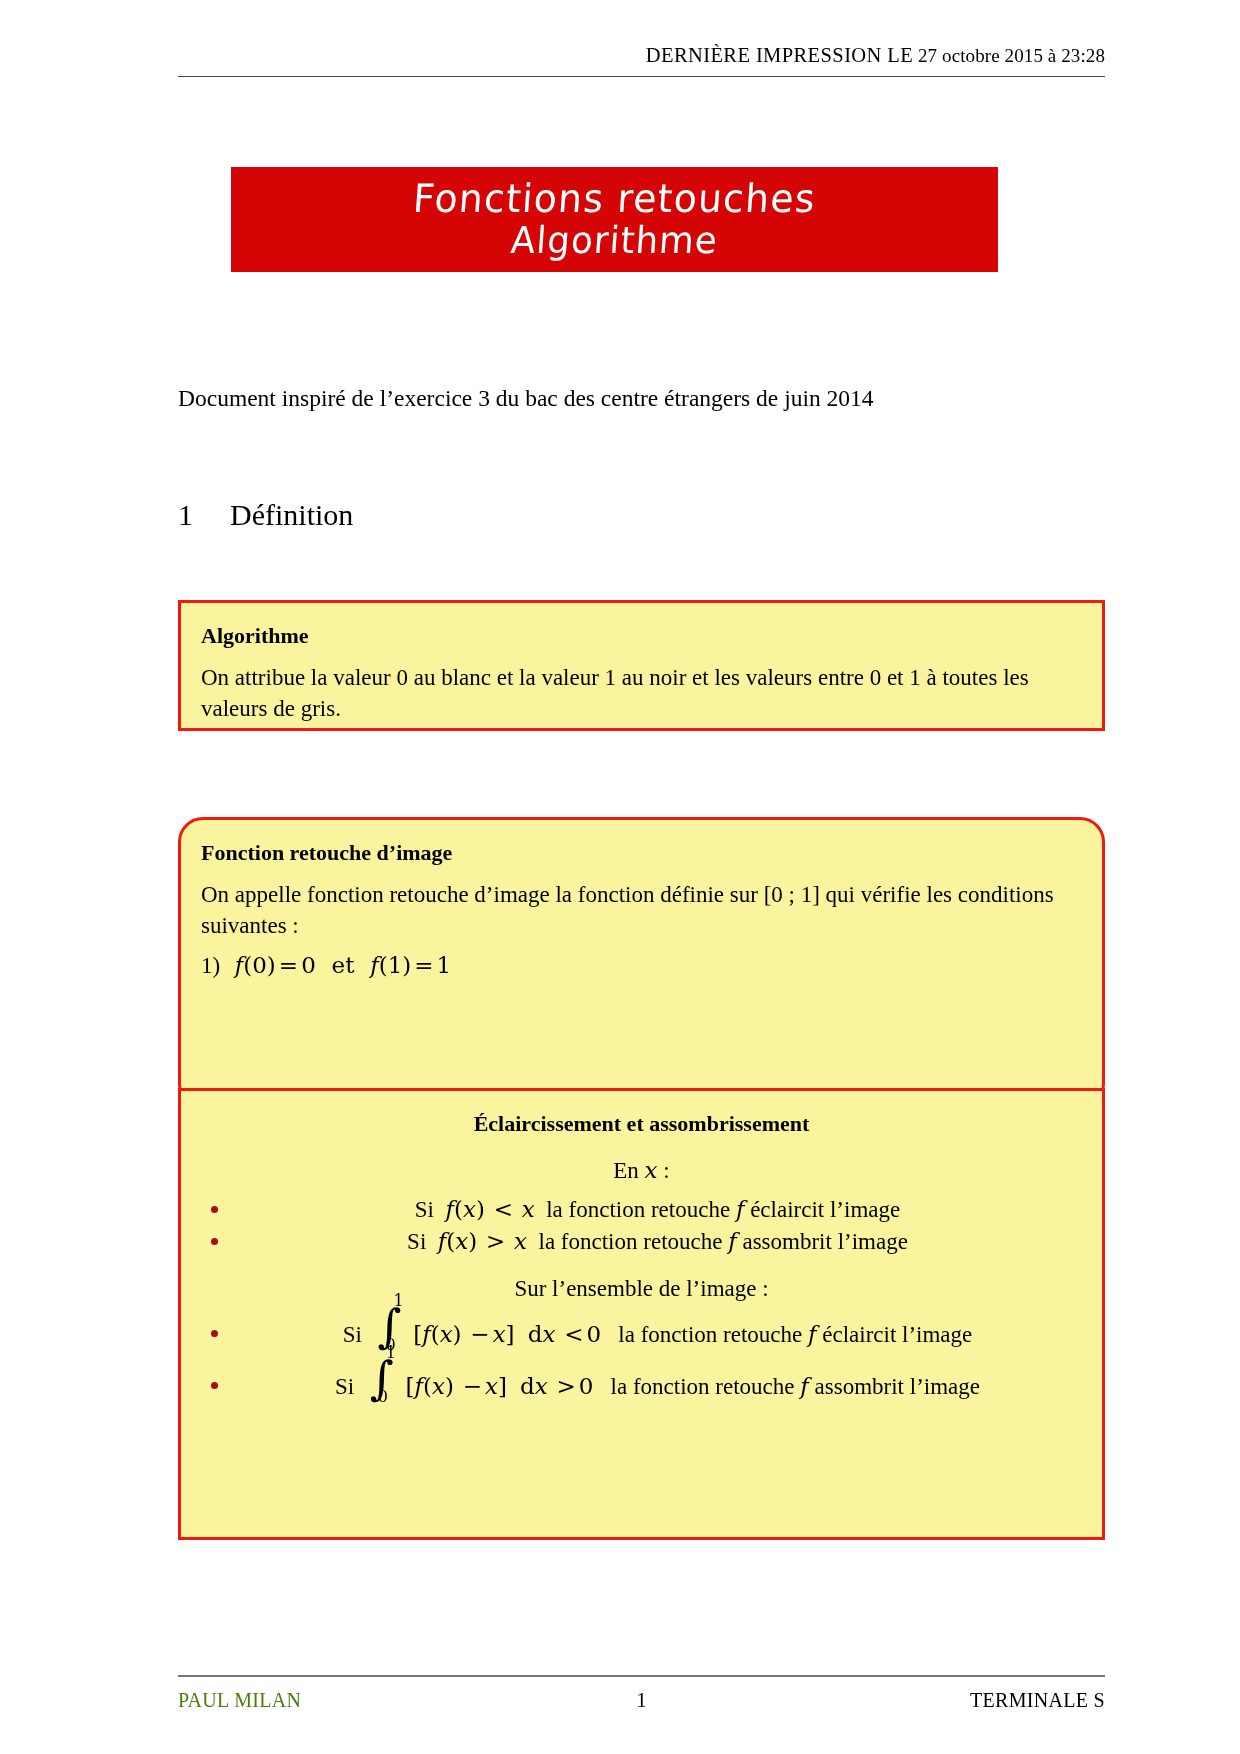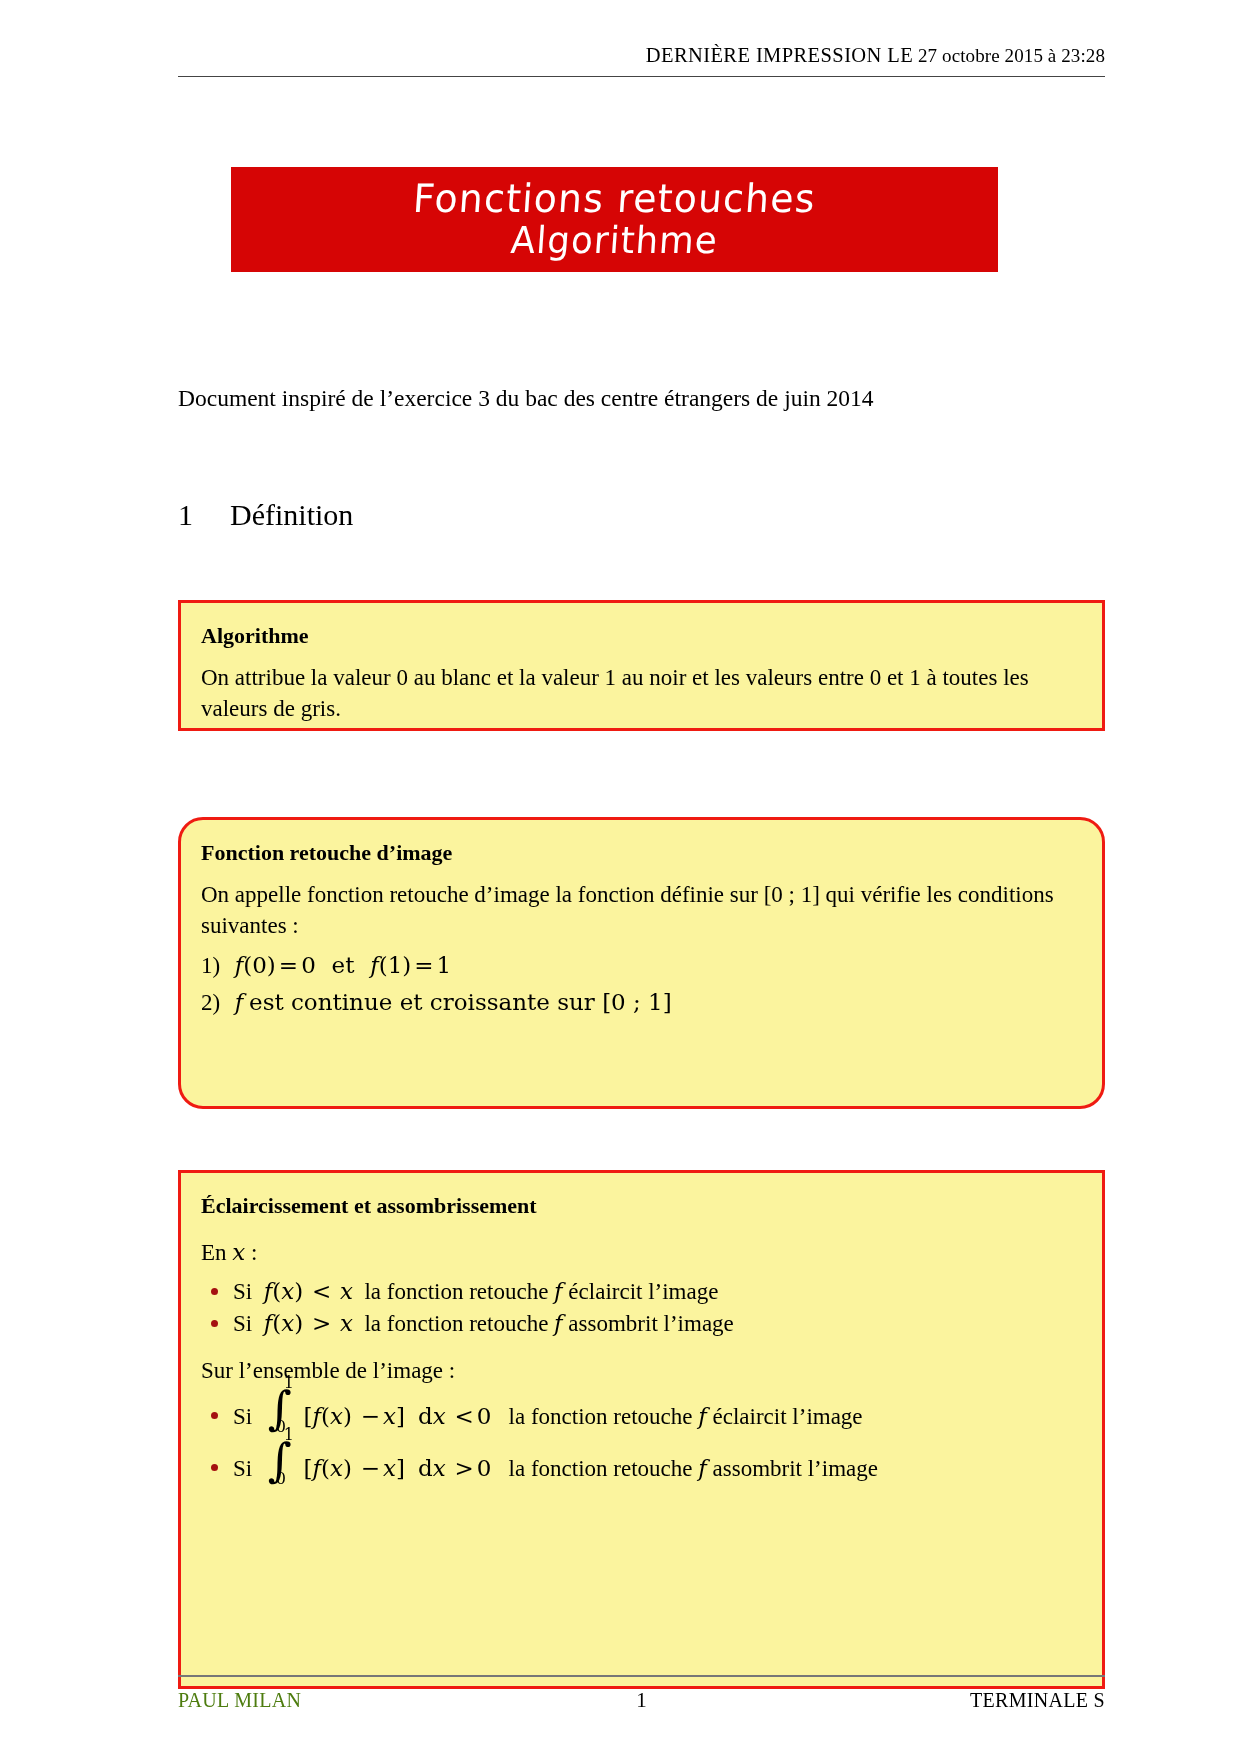--- a/index.html
+++ b/index.html
@@ -119,21 +119,21 @@
   .box-p {
     font-size: 23px;
     line-height: 1.34;
     margin: 0 0 4px 0;
   }
   .box-p.spaced { margin-top: 18px; }
   .box-p.tight  { margin-bottom: 0; }
 
   #box-convention { top: 600px; height: 131px; }
   #box-fonction   { top: 817px; height: 292px; border-radius: 25px; }
-  #box-eclair     { top: 1170px; height: 519px; }
+  #box-eclair     { top: 1088px; height: 452px; text-align: center; }
 
   
   .mi {
     font-family: "DejaVu Serif", serif;
     font-style: italic;
     font-size: 23px;
   }
   .mn {
     font-family: "DejaVu Serif", serif;
     font-size: 23px;
@@ -276,25 +276,20 @@
     <div class="box-title">Fonction retouche d’image</div>
     <div class="box-p">On appelle fonction retouche d’image la fonction définie sur [0 ; 1] qui vérifie les conditions suivantes :</div>
 
     <div class="cond">
       <span class="lbl">1)</span>
       <span class="mi">f</span><span class="mn">(0)</span><span class="mn op">=</span><span class="mn">0</span>
       <span class="mn" style="padding:0 10px;">et</span>
       <span class="mi">f</span><span class="mn">(1)</span><span class="mn op">=</span><span class="mn">1</span>
     </div>
 
-    <div class="cond">
-      <span class="lbl">2)</span>
-      <span class="mi">f</span>
-      <span class="mn">est continue et croissante sur [0 ; 1]</span>
-    </div>
   </div>
 
   <div class="yellowbox" id="box-eclair">
     <div class="box-title">Éclaircissement et assombrissement</div>
 
 
     <div class="box-p spaced tight">
       En <span class="mi">x</span> :
     </div>
 

